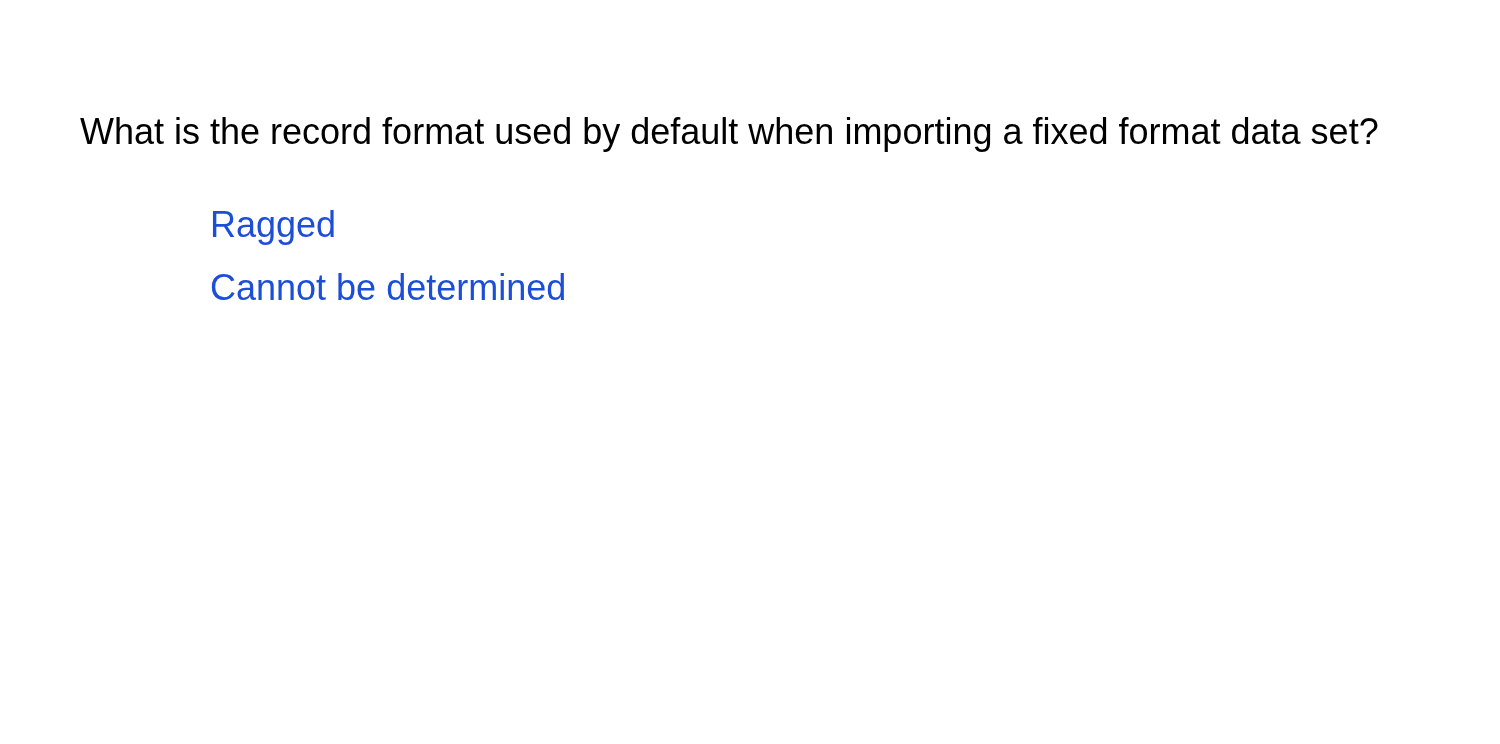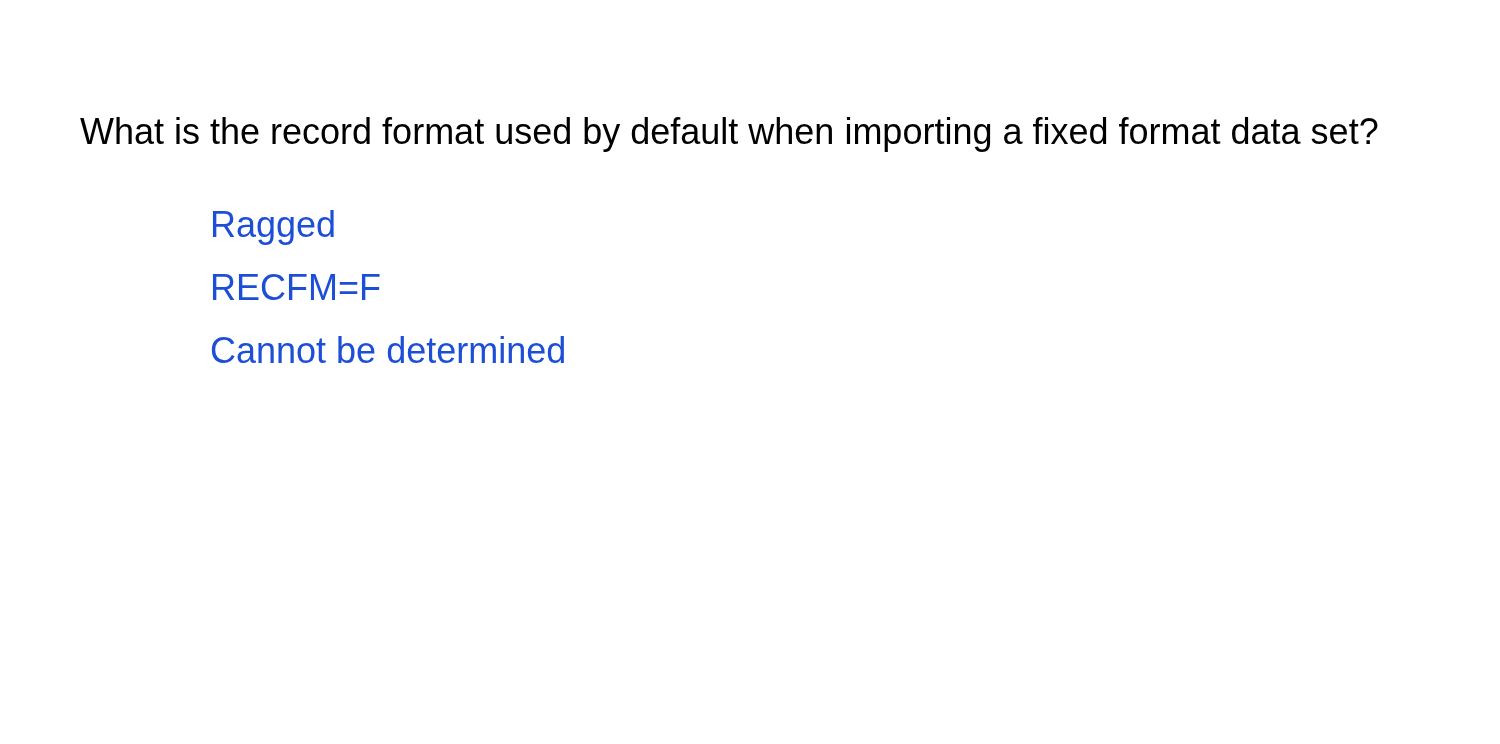--- a/index.html
+++ b/index.html
@@ -30,15 +30,14 @@
       line-height: 1.75;
       font-weight: 400;
     }
   </style>
 </head>
 <body>
 
 <div class="question-text">What is the record format used by default when importing a fixed format data set?</div>
 <div class="options-list">
   <div class="option-item">Ragged</div>
-  <div class="option-item">RECFM=F</div>
   <div class="option-item">Cannot be determined</div>
 </div>
 
 </body></html>

